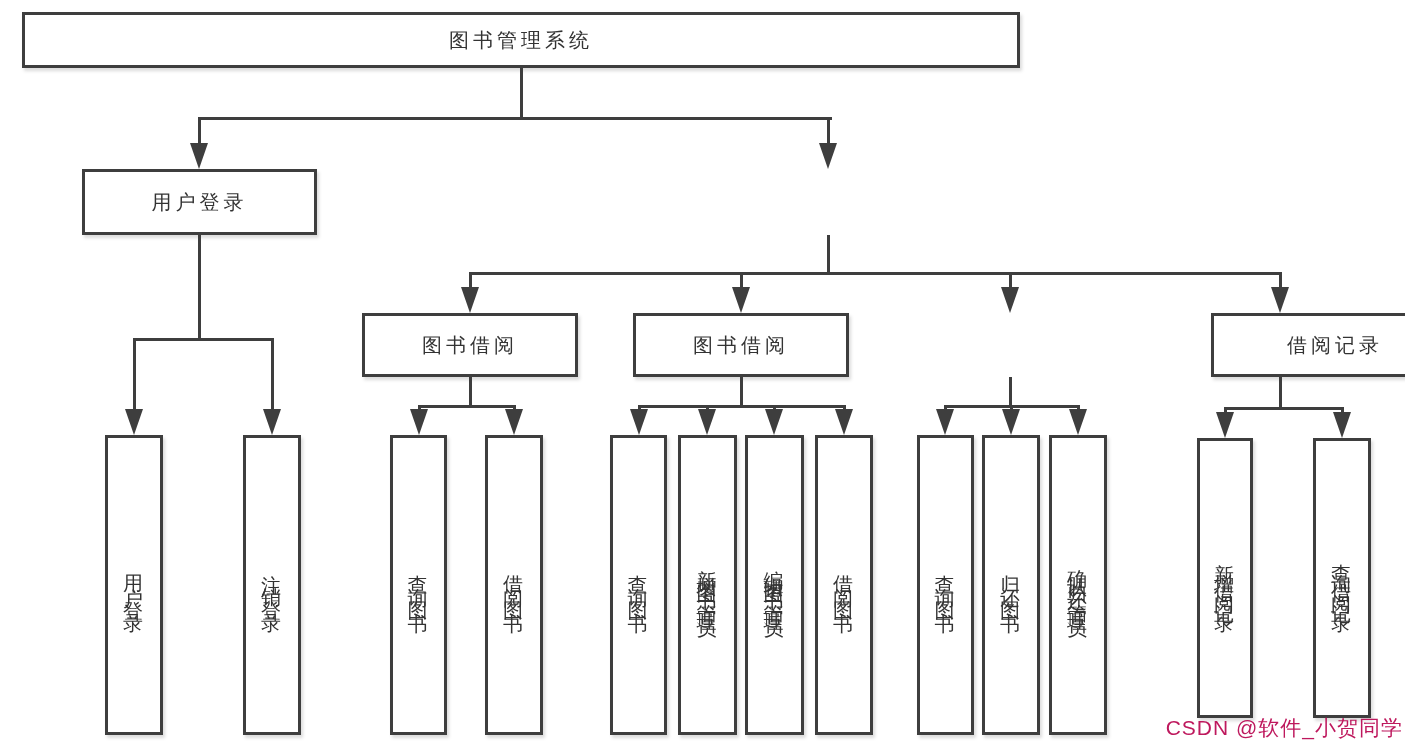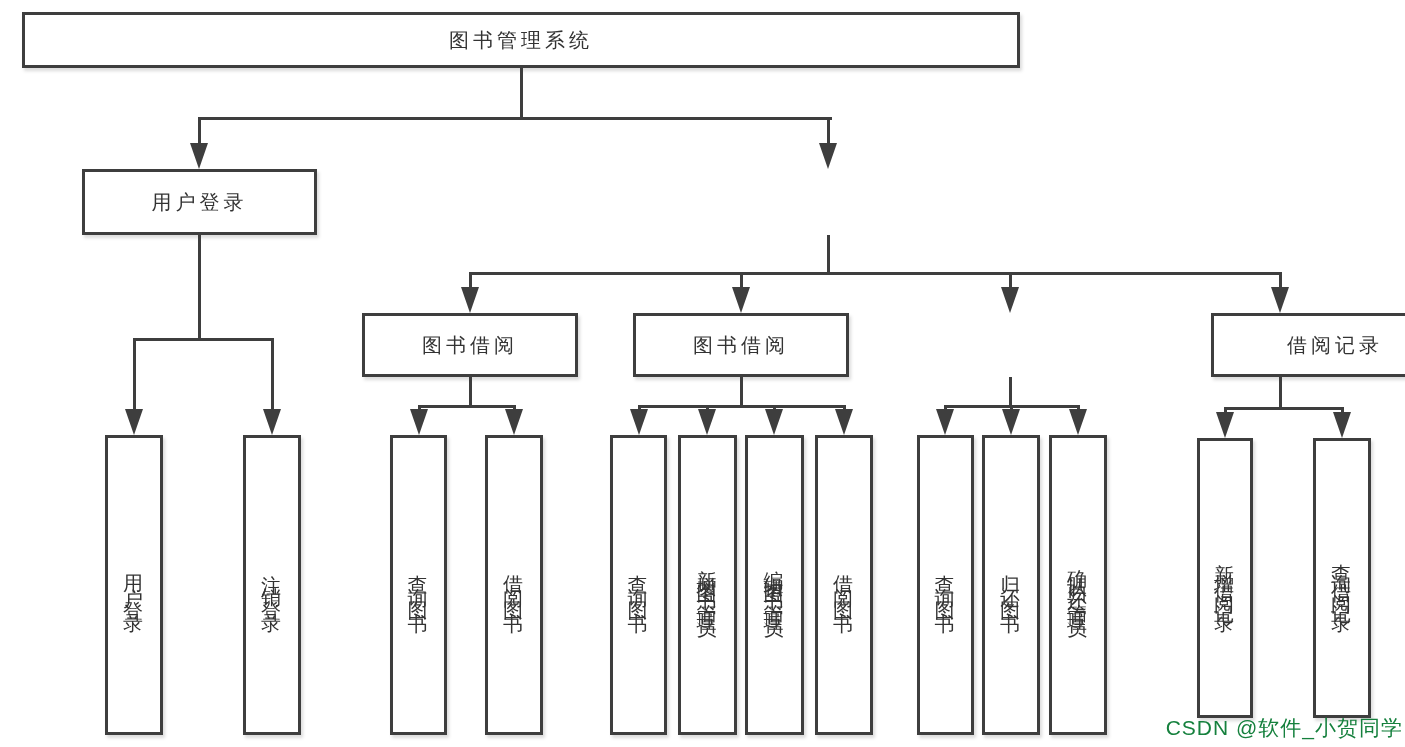--- a/index.html
+++ b/index.html
@@ -22,21 +22,21 @@
   .sp9{letter-spacing:7px;}
   .v,.h{position:absolute;background:#3e3e3e;}
   .v{width:3px;}
   .h{height:3px;}
   .arw{
     position:absolute;width:0;height:0;
     border-left:9px solid transparent;border-right:9px solid transparent;
     border-top:26px solid #3e3e3e;
   }
   .watermark{
-    position:absolute;right:2px;bottom:5px;font-size:21px;color:#15803d;
+    position:absolute;right:2px;bottom:5px;font-size:21px;color:#be185d;
     letter-spacing:1px;white-space:nowrap;
   }
 </style>
 </head>
 <body>
 
 <div id="canvas">
 
   <div class="box" style="left:22px;top:12px;width:998px;height:56px">
     <span class="hlabel">图书管理系统</span>

